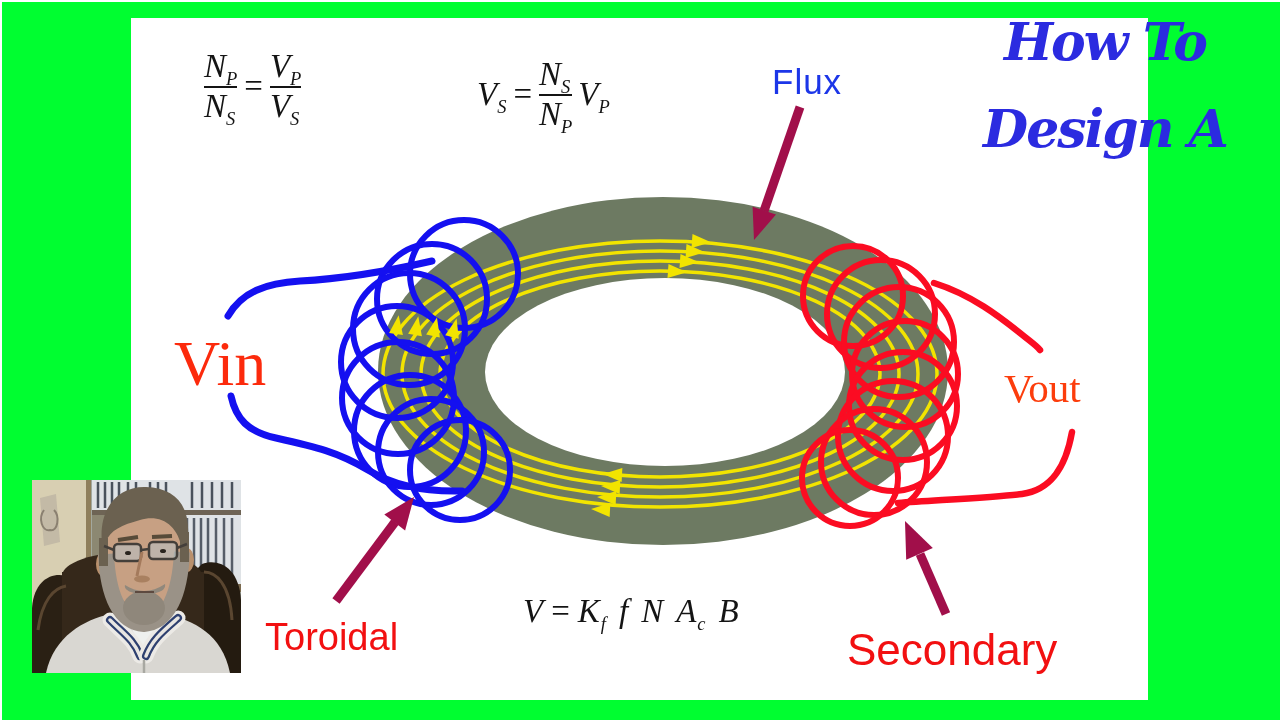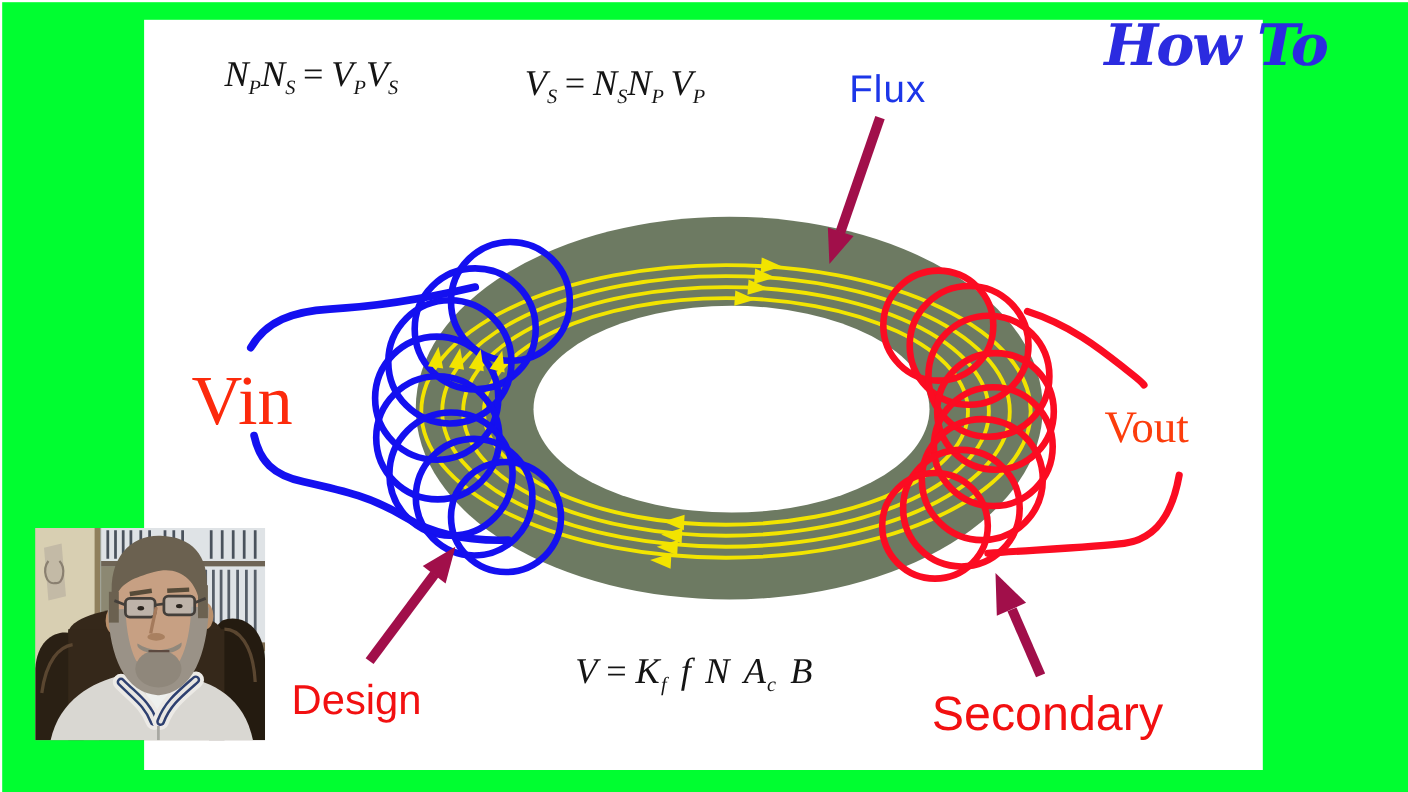--- a/index.html
+++ b/index.html
@@ -30,21 +30,21 @@
 
   .title{position:absolute;left:938px;top:-2px;width:334px;text-align:center;
          color:var(--title-blue);font-family:"DejaVu Serif",serif;font-style:italic;font-weight:bold;
          font-size:52px;line-height:87px;white-space:nowrap;letter-spacing:-2px}
 
   .formula{position:absolute;color:var(--formula-ink);font-family:"Liberation Serif",serif;
            font-style:italic;white-space:nowrap}
   .formula i{font-style:italic;font-weight:normal}
   .formula sub{font-size:0.56em;font-style:italic;line-height:0}
   .formula .eq{font-style:normal;margin:0 7px}
-  .frac{display:inline-flex;flex-direction:row;align-items:flex-end;vertical-align:middle;line-height:1.02}
+  .frac{display:inline-flex;flex-direction:column;align-items:flex-start;vertical-align:middle;line-height:1.02}
   .frac .bar{align-self:stretch;height:2.5px;background:var(--formula-ink);margin:2px 0}
   .f1{left:204px;top:50px;font-size:33px;display:flex;align-items:center}
   .f2{left:477px;top:58px;font-size:33px;display:flex;align-items:center}
   .f3{left:523px;top:593px;font-size:33px;letter-spacing:1px}
   .f3 .sp{margin-left:12px}
 
   .photo{position:absolute;left:32px;top:480px;width:209px;height:193px}
 </style>
 </head>
 <body>
@@ -146,21 +146,21 @@
   </g>
   <g>
     <line class="callout-line" x1="946" y1="614" x2="920" y2="554"></line>
     <polygon class="callout-head" points="905,521 932.8,548 906.2,559.8"></polygon>
   </g>
 </svg>
 
 <div class="label" id="flux-label">Flux</div>
 <div class="label" id="vin-label">Vin</div>
 <div class="label" id="vout-label">Vout</div>
-<div class="label" id="primary-label">Design</div>
+<div class="label" id="primary-label">Toroidal</div>
 <div class="label" id="secondary-label">Secondary</div>
 
 <div class="formula f1">
   <span class="frac">
     <span><i>N</i><sub>P</sub></span>
     <span class="bar"></span>
     <span><i>N</i><sub>S</sub></span>
   </span>
   <span class="eq">=</span>
   <span class="frac">
@@ -180,20 +180,21 @@
   </span>
   <span style="margin-left:6px"><i>V</i><sub>P</sub></span>
 </div>
 
 <div class="formula f3">
   <i>V</i><span class="eq">=</span><i>K</i><sub>f</sub><i class="sp">f</i><i class="sp">N</i><i class="sp">A</i><sub>c</sub><i class="sp">B</i>
 </div>
 
 <div class="title">
   <div>How To</div>
+  <div>Design A</div>
 </div>
 
 <svg class="photo" viewBox="0 0 209 193" preserveAspectRatio="none">
   <rect x="0" y="0" width="209" height="193" fill="#b9b3a2"></rect>
 
   <rect x="56" y="0" width="153" height="118" fill="#a3a89e"></rect>
   <rect x="60" y="0" width="149" height="30" fill="#dfe3e6"></rect>
   <path d="M66 2V28 M73 2V28 M80 2V28 M87 2V28 M96 2V28 M104 2V28 M118 2V28 M126 2V28 M134 2V28 M160 2V28 M170 2V28 M180 2V28 M190 2V28 M200 2V28" stroke="#4a525c" stroke-width="2.5" fill="none"></path>
   <rect x="60" y="30" width="149" height="5" fill="#6e6455"></rect>
   <rect x="150" y="35" width="59" height="70" fill="#dfe3e6"></rect>

